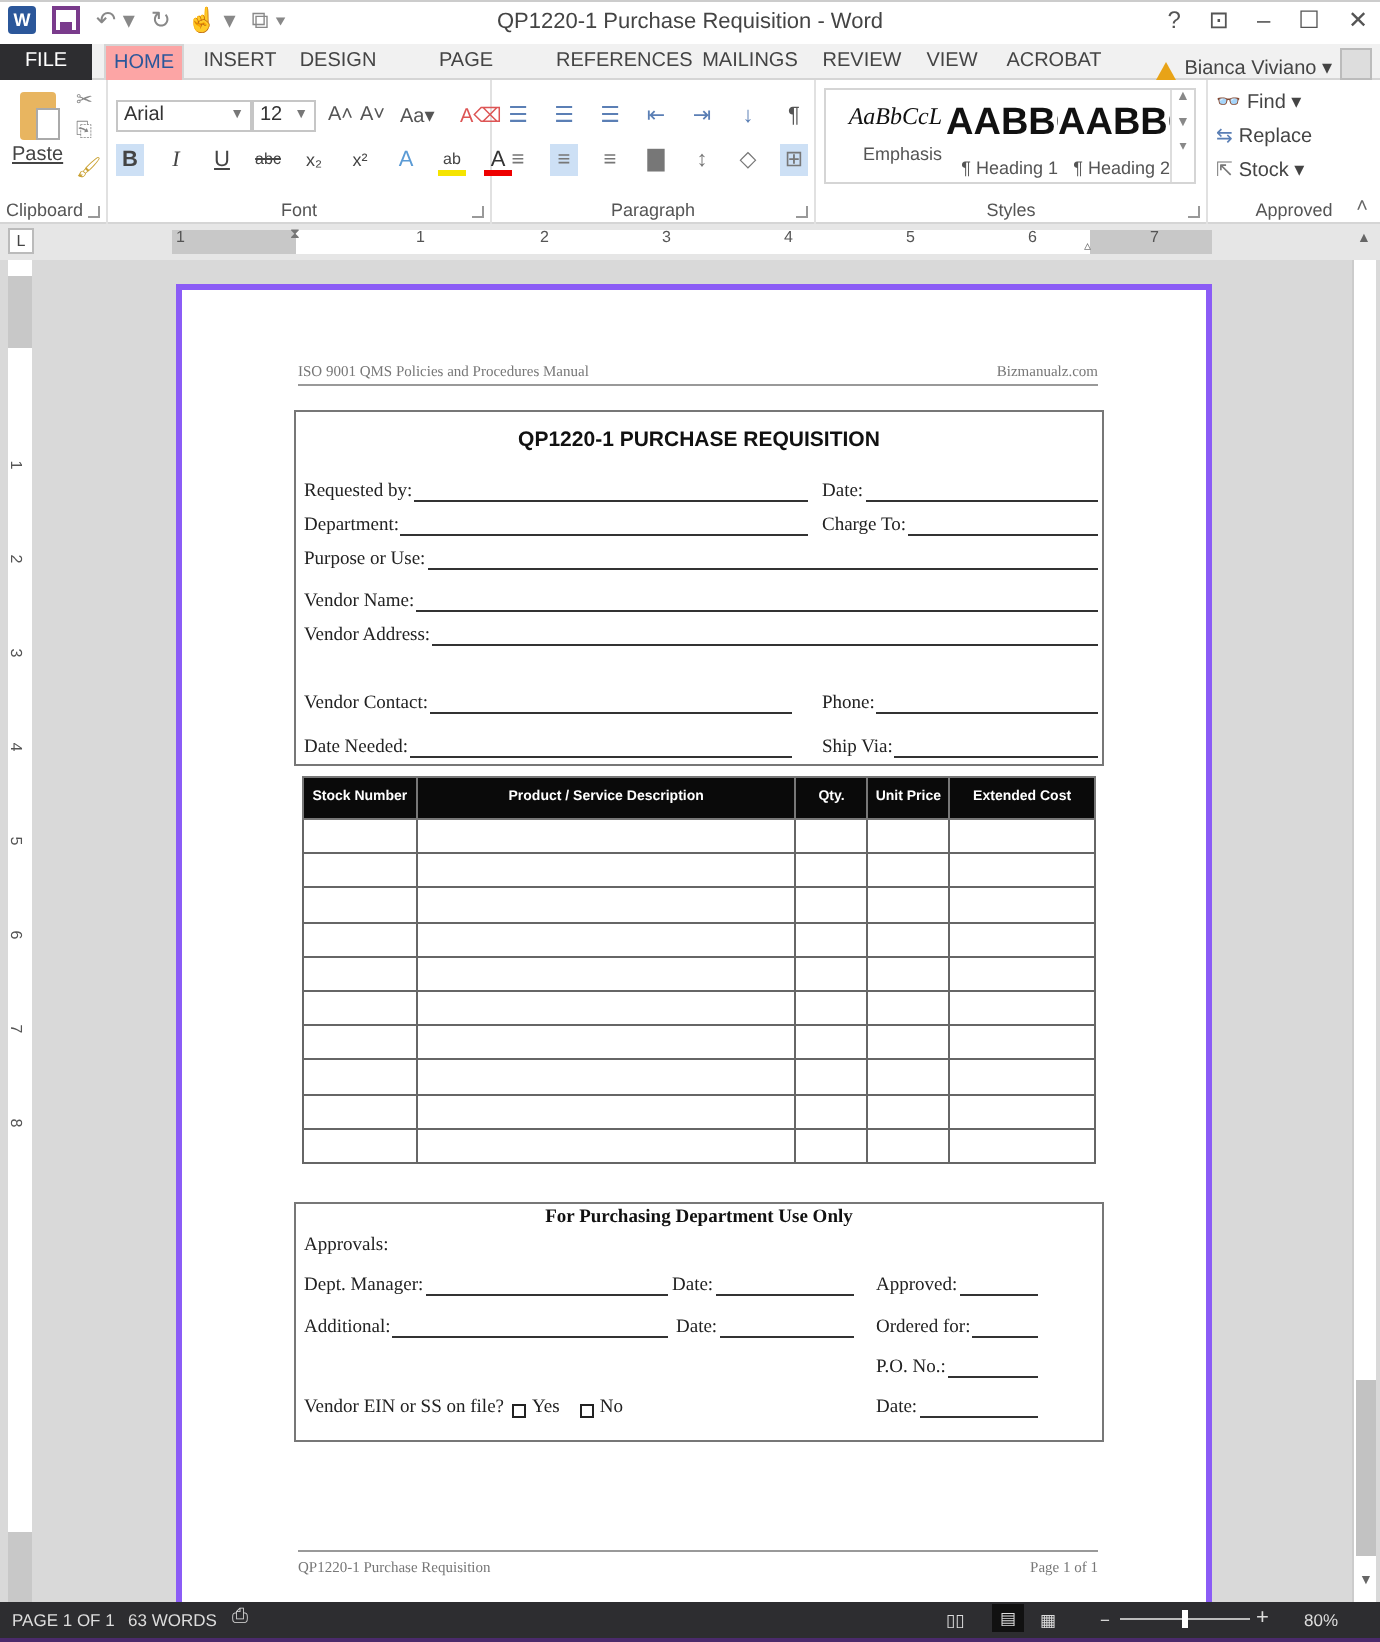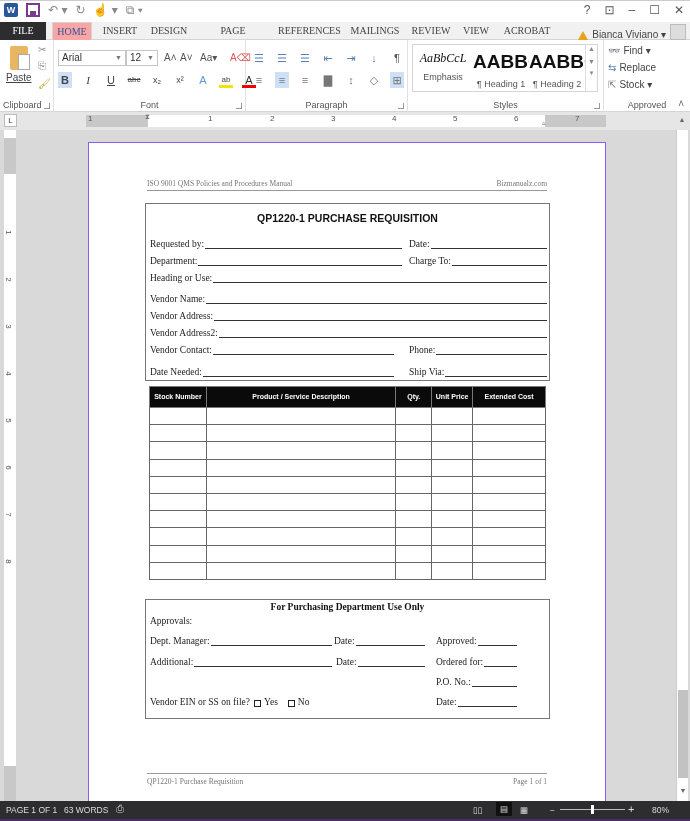--- a/index.html
+++ b/index.html
@@ -12,21 +12,21 @@
   .qat .ic { width: 14px; height: 14px; display: inline-block; }
   .word-logo { background: #2b579a; border-radius: 2px; color: #fff; font-size: 9px; font-weight: bold; text-align: center; line-height: 14px; }
   .save-ic { border: 2px solid #7a3b8c; background: #fff; position: relative; }
   .save-ic::after { content: ""; position: absolute; left: 2px; right: 2px; bottom: 0; height: 4px; background: #7a3b8c; }
   .qat .glyph { color: #888; font-size: 12px; line-height: 14px; }
   .win-title { position: absolute; left: 0; right: 0; top: 4px; text-align: center; font-size: 11px; color: #444; }
   .win-ctrls { position: absolute; right: 6px; top: 2px; display: flex; gap: 14px; font-size: 12px; color: #555; }
 
   
   .tabs { position: absolute; left: 0; top: 22px; width: 690px; height: 18px; background: #f1f1f1; border-bottom: 1px solid #d5d5d5; }
-  .tab { position: absolute; top: 0; height: 18px; line-height: 18px; font-size: 10px; color: #444; text-align: center; font-family: Liberation Serif, serif; }
+  .tab { position: absolute; top: 0; height: 18px; line-height: 18px; font-size: 10px; color: #444; text-align: center; }
   .tab.file { left: 0; width: 46px; background: #2d2d30; color: #fff; }
   .tab.home { left: 52px; width: 40px; background: #fca5a5; color: #2b579a; border: 1px solid #d5d5d5; border-bottom: none; height: 19px; }
   .user { position: absolute; right: 4px; top: 0; height: 18px; display: flex; align-items: flex-end; gap: 4px; font-size: 10px; color: #444; }
   .warn { width: 0; height: 0; border-left: 5px solid transparent; border-right: 5px solid transparent; border-bottom: 9px solid #e8a317; }
   .avatar { width: 16px; height: 16px; background: #ddd; border: 1px solid #bbb; }
 
   
   .ribbon { position: absolute; left: 0; top: 40px; width: 690px; height: 72px; background: #fff; border-bottom: 1px solid #d5d5d5; }
   .group { position: absolute; top: 0; height: 72px; border-right: 1px solid #e1e1e1; }
   .group-label { position: absolute; bottom: 2px; left: 0; right: 0; text-align: center; font-size: 9px; color: #555; }
@@ -36,21 +36,21 @@
   .paste-lbl { position: absolute; left: 6px; top: 32px; font-size: 10px; color: #444; text-decoration: underline; }
   .small-ic { position: absolute; font-size: 10px; color: #888; }
   .font-box { position: absolute; top: 10px; height: 16px; border: 1px solid #c6c6c6; background: #fff; font-size: 10px; line-height: 14px; padding-left: 3px; color: #333; }
   .font-box .dd { position: absolute; right: 3px; top: 0; font-size: 7px; color: #777; }
   .fmt-row { position: absolute; top: 32px; display: flex; gap: 9px; align-items: center; font-size: 11px; color: #444; }
   .fmt-row .btn { width: 14px; height: 16px; text-align: center; line-height: 16px; }
   .btn.active { background: #cde0f5; }
   .hl { border-bottom: 3px solid #f5e400; }
   .fc { border-bottom: 3px solid #e00; color: #333; }
   .styles-box { position: absolute; left: 412px; top: 4px; width: 186px; height: 48px; border: 1px solid #d5d5d5; background: #fff; }
-  .style-item { position: absolute; top: 6px; width: 56px; text-align: center; }
+  .style-item { position: absolute; top: 6px; width: 56px; text-align: right; }
   .style-prev { font-size: 19px; color: #111; white-space: nowrap; overflow: hidden; }
   .style-name { font-size: 9px; color: #555; margin-top: 6px; white-space: nowrap; }
   .style-scroll { position: absolute; right: 0; top: 0; width: 12px; height: 46px; border-left: 1px solid #ddd; font-size: 7px; color: #888; text-align: center; }
   .edit-item { position: absolute; left: 608px; font-size: 10px; color: #444; display: flex; gap: 3px; align-items: center; }
 
   
   .ruler-area { position: absolute; left: 0; top: 112px; width: 690px; height: 18px; background: #e6e6e6; }
   .tabsel { position: absolute; left: 4px; top: 2px; width: 13px; height: 13px; background: #fff; border: 1px solid #bbb; font-size: 8px; text-align: center; line-height: 11px; }
   .hruler { position: absolute; left: 86px; top: 3px; width: 520px; height: 12px; background: #fff; }
   .hruler .margin { position: absolute; top: 0; height: 12px; background: #c8c8c8; }
@@ -59,21 +59,21 @@
 
   
   .doc-area { position: absolute; left: 0; top: 130px; width: 690px; height: 671px; background: #d9d9d9; }
   .vruler { position: absolute; left: 4px; top: 0; width: 12px; height: 671px; background: #fff; }
   .vruler .margin { position: absolute; left: 0; width: 12px; background: #c8c8c8; }
   .vruler .num { position: absolute; left: 2px; font-size: 8px; color: #555; transform: rotate(90deg); }
   .vscroll { position: absolute; right: 2px; top: 0; width: 12px; height: 671px; background: #fff; border-left: 1px solid #ccc; }
   .vscroll .thumb { position: absolute; left: 1px; top: 560px; width: 10px; height: 88px; background: #c2c2c2; }
   .vscroll .down { position: absolute; left: 0; bottom: 2px; width: 12px; height: 12px; font-size: 7px; text-align: center; color: #666; }
 
-  .page { position: absolute; left: 88px; top: 12px; width: 518px; height: 680px; background: #fff; border: 1px solid #8b5cf6; font-family: "Liberation Serif", serif; color: #222; }
+  .page { position: absolute; left: 88px; top: 12px; width: 518px; height: 680px; background: #fff; border: 3px solid #8b5cf6; font-family: "Liberation Serif", serif; color: #222; }
   .header-line { position: absolute; left: 58px; top: 36px; width: 400px; border-bottom: 1px solid #999; font-size: 7.5px; color: #777; padding-bottom: 2px; display: flex; justify-content: space-between; }
   .footer-line { position: absolute; left: 58px; top: 630px; width: 400px; border-top: 1px solid #999; font-size: 7.5px; color: #777; padding-top: 3px; display: flex; justify-content: space-between; }
 
   .form-box { position: absolute; left: 56px; top: 60px; width: 405px; height: 178px; border: 1px solid #777; }
   .form-title { position: absolute; left: 0; right: 0; top: 8px; text-align: center; font-family: "Liberation Sans", sans-serif; font-weight: bold; font-size: 10.5px; color: #111; }
   .field { position: absolute; font-size: 9.5px; color: #222; display: flex; align-items: flex-end; white-space: nowrap; }
   .field .line { border-bottom: 1px solid #333; height: 10px; flex: 1; margin-left: 1px; }
 
   .items { position: absolute; left: 60px; top: 243px; width: 397px; border-collapse: collapse; }
   .items th { background: #0a0a0a; color: #fff; font-family: "Liberation Sans", sans-serif; font-size: 7px; font-weight: bold; line-height: 8px; height: 21px; border: 1px solid #777; }
@@ -95,20 +95,21 @@
 
 <div class="titlebar">
   <div class="qat">
     <span class="ic word-logo">W</span>
     <span class="ic save-ic"></span>
     <span class="glyph">↶ ▾</span>
     <span class="glyph">↻</span>
     <span class="glyph">☝ ▾</span>
     <span class="glyph">⧉ ▾</span>
   </div>
+  <div class="win-title">QP1220-1 Purchase Requisition - Word</div>
   <div class="win-ctrls">
     <span>?</span>
     <span>⊡</span>
     <span>–</span>
     <span>☐</span>
     <span>✕</span>
   </div>
 </div>
 
 <div class="tabs">
@@ -283,33 +284,29 @@
       </div>
       <div class="field" style="left:4px;top:52px;width:252px">
         <span>Department:</span>
           <span class="line"></span>
       </div>
       <div class="field" style="left:263px;top:52px;width:138px">
         <span>Charge To:</span>
           <span class="line"></span>
       </div>
       <div class="field" style="left:4px;top:69px;width:397px">
-        <span>Heading or Use:</span>
+        <span>Purpose or Use:</span>
           <span class="line"></span>
       </div>
       <div class="field" style="left:4px;top:107px;width:397px">
         <span>Vendor Address:</span>
           <span class="line"></span>
       </div>
       <div class="field" style="left:4px;top:90px;width:397px">
         <span>Vendor Name:</span>
-          <span class="line"></span>
-      </div>
-      <div class="field" style="left:4px;top:124px;width:397px">
-        <span>Vendor Address2:</span>
           <span class="line"></span>
       </div>
       <div class="field" style="left:4px;top:141px;width:244px">
         <span>Vendor Contact:</span>
           <span class="line"></span>
       </div>
       <div class="field" style="left:263px;top:141px;width:138px">
         <span>Phone:</span>
           <span class="line"></span>
       </div>

